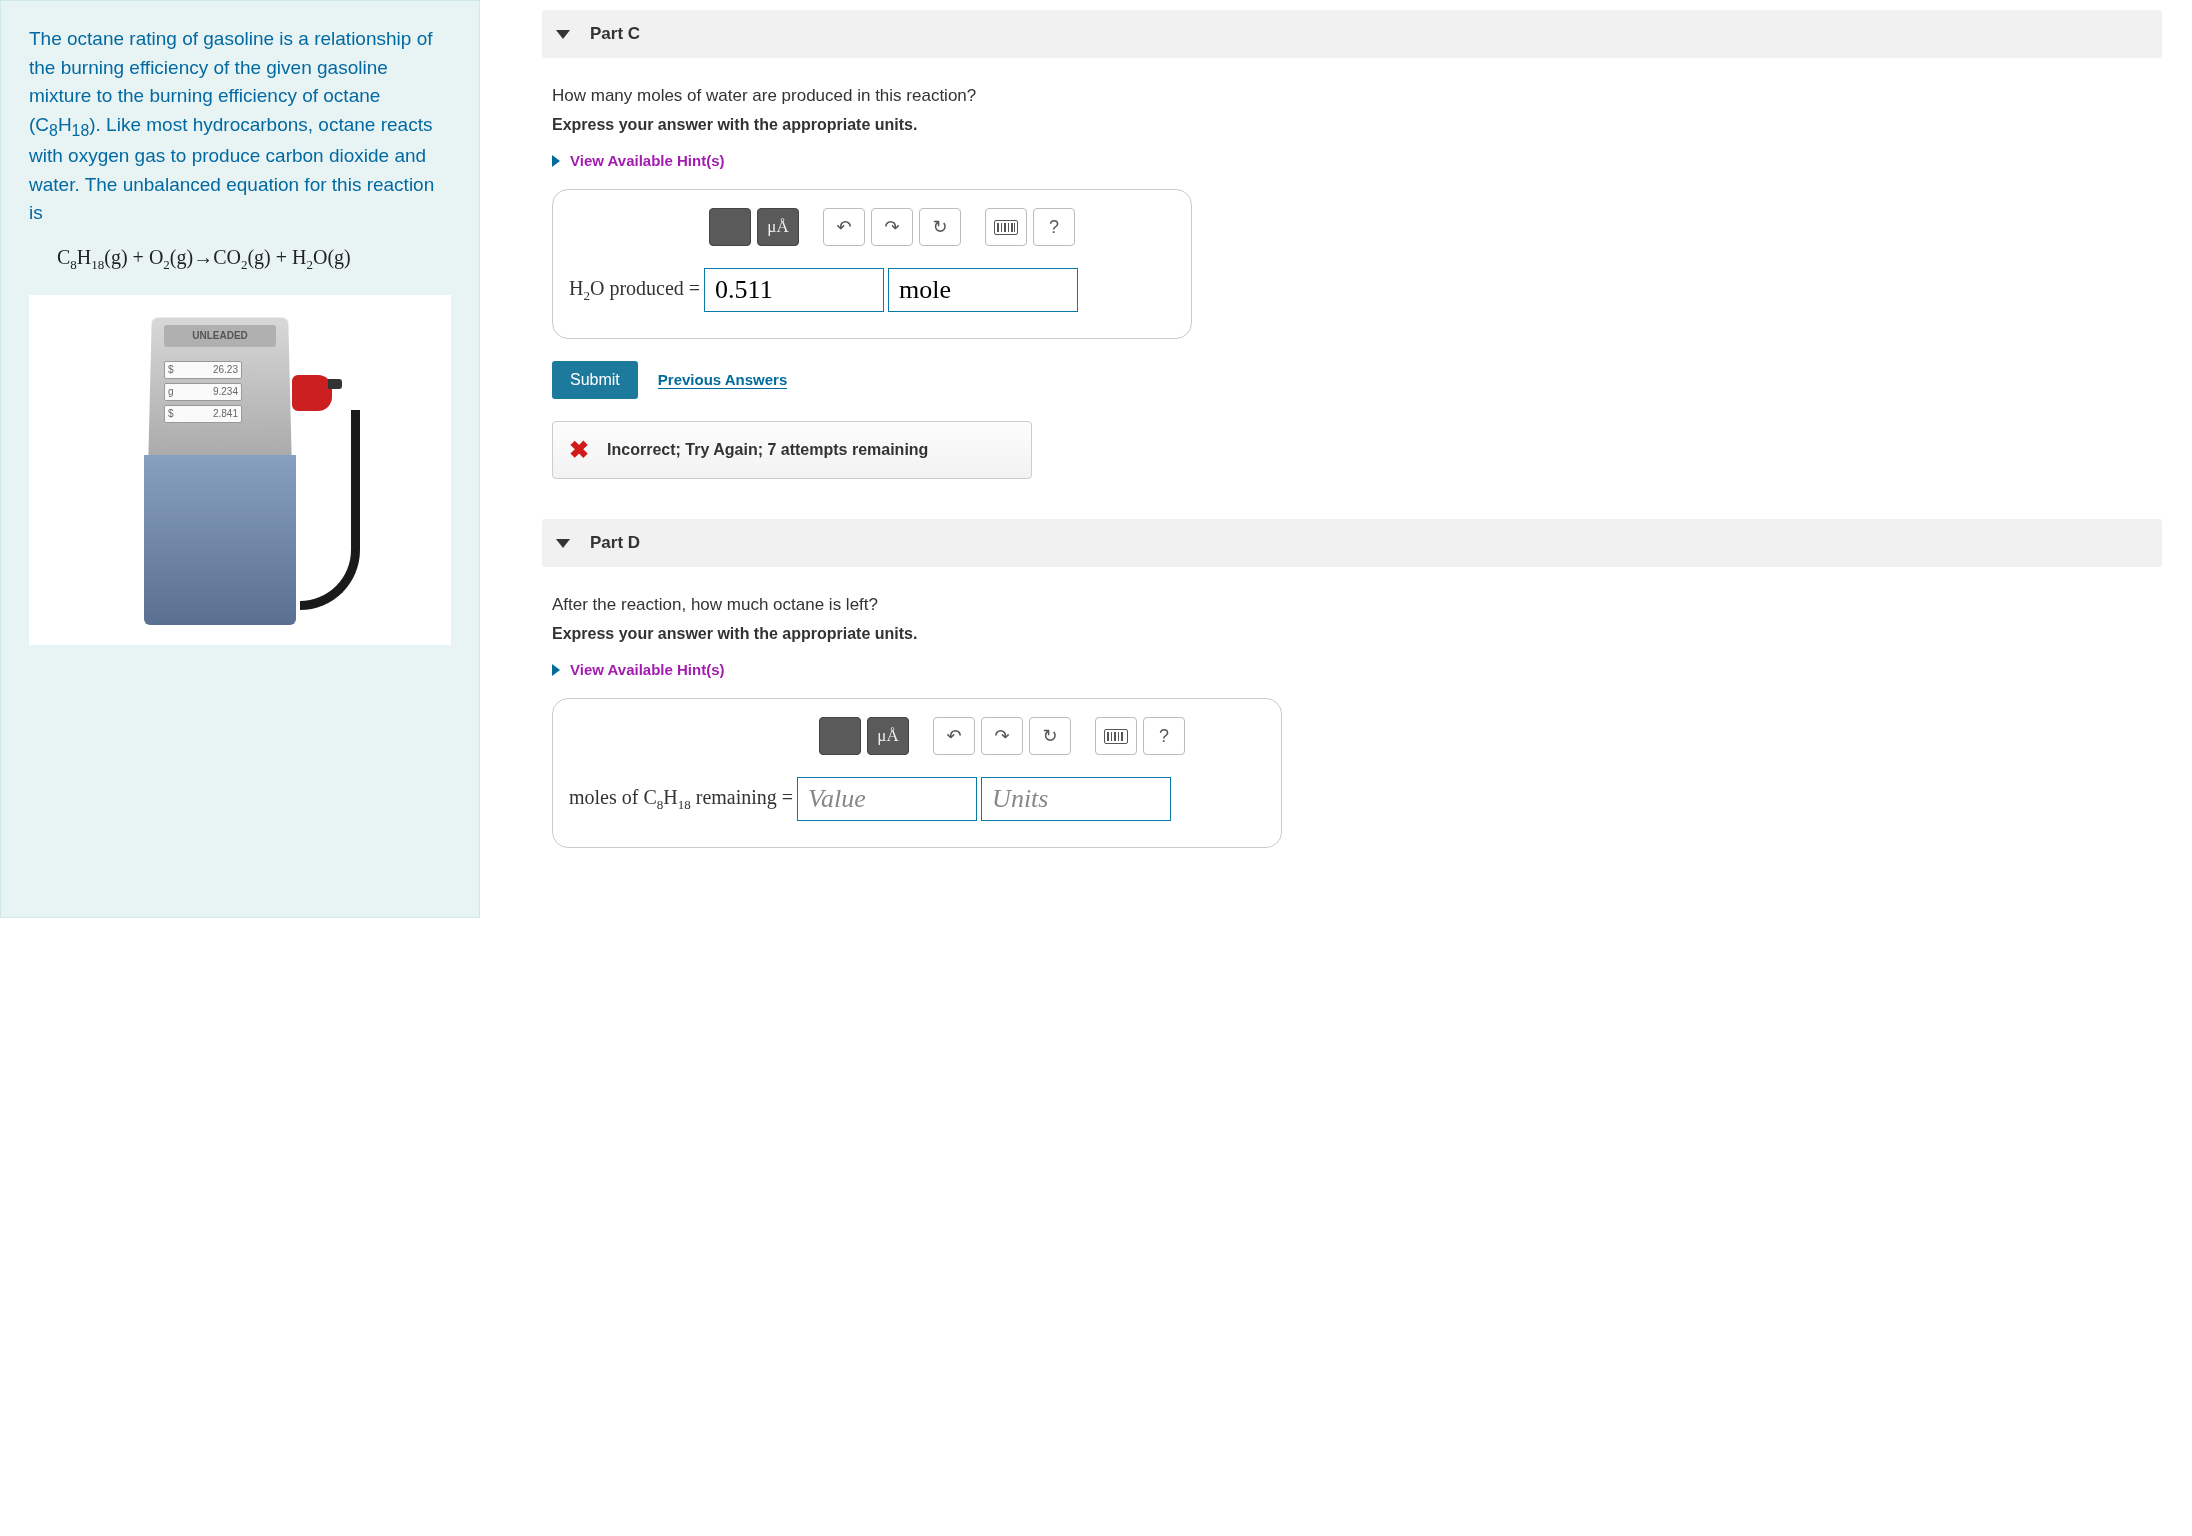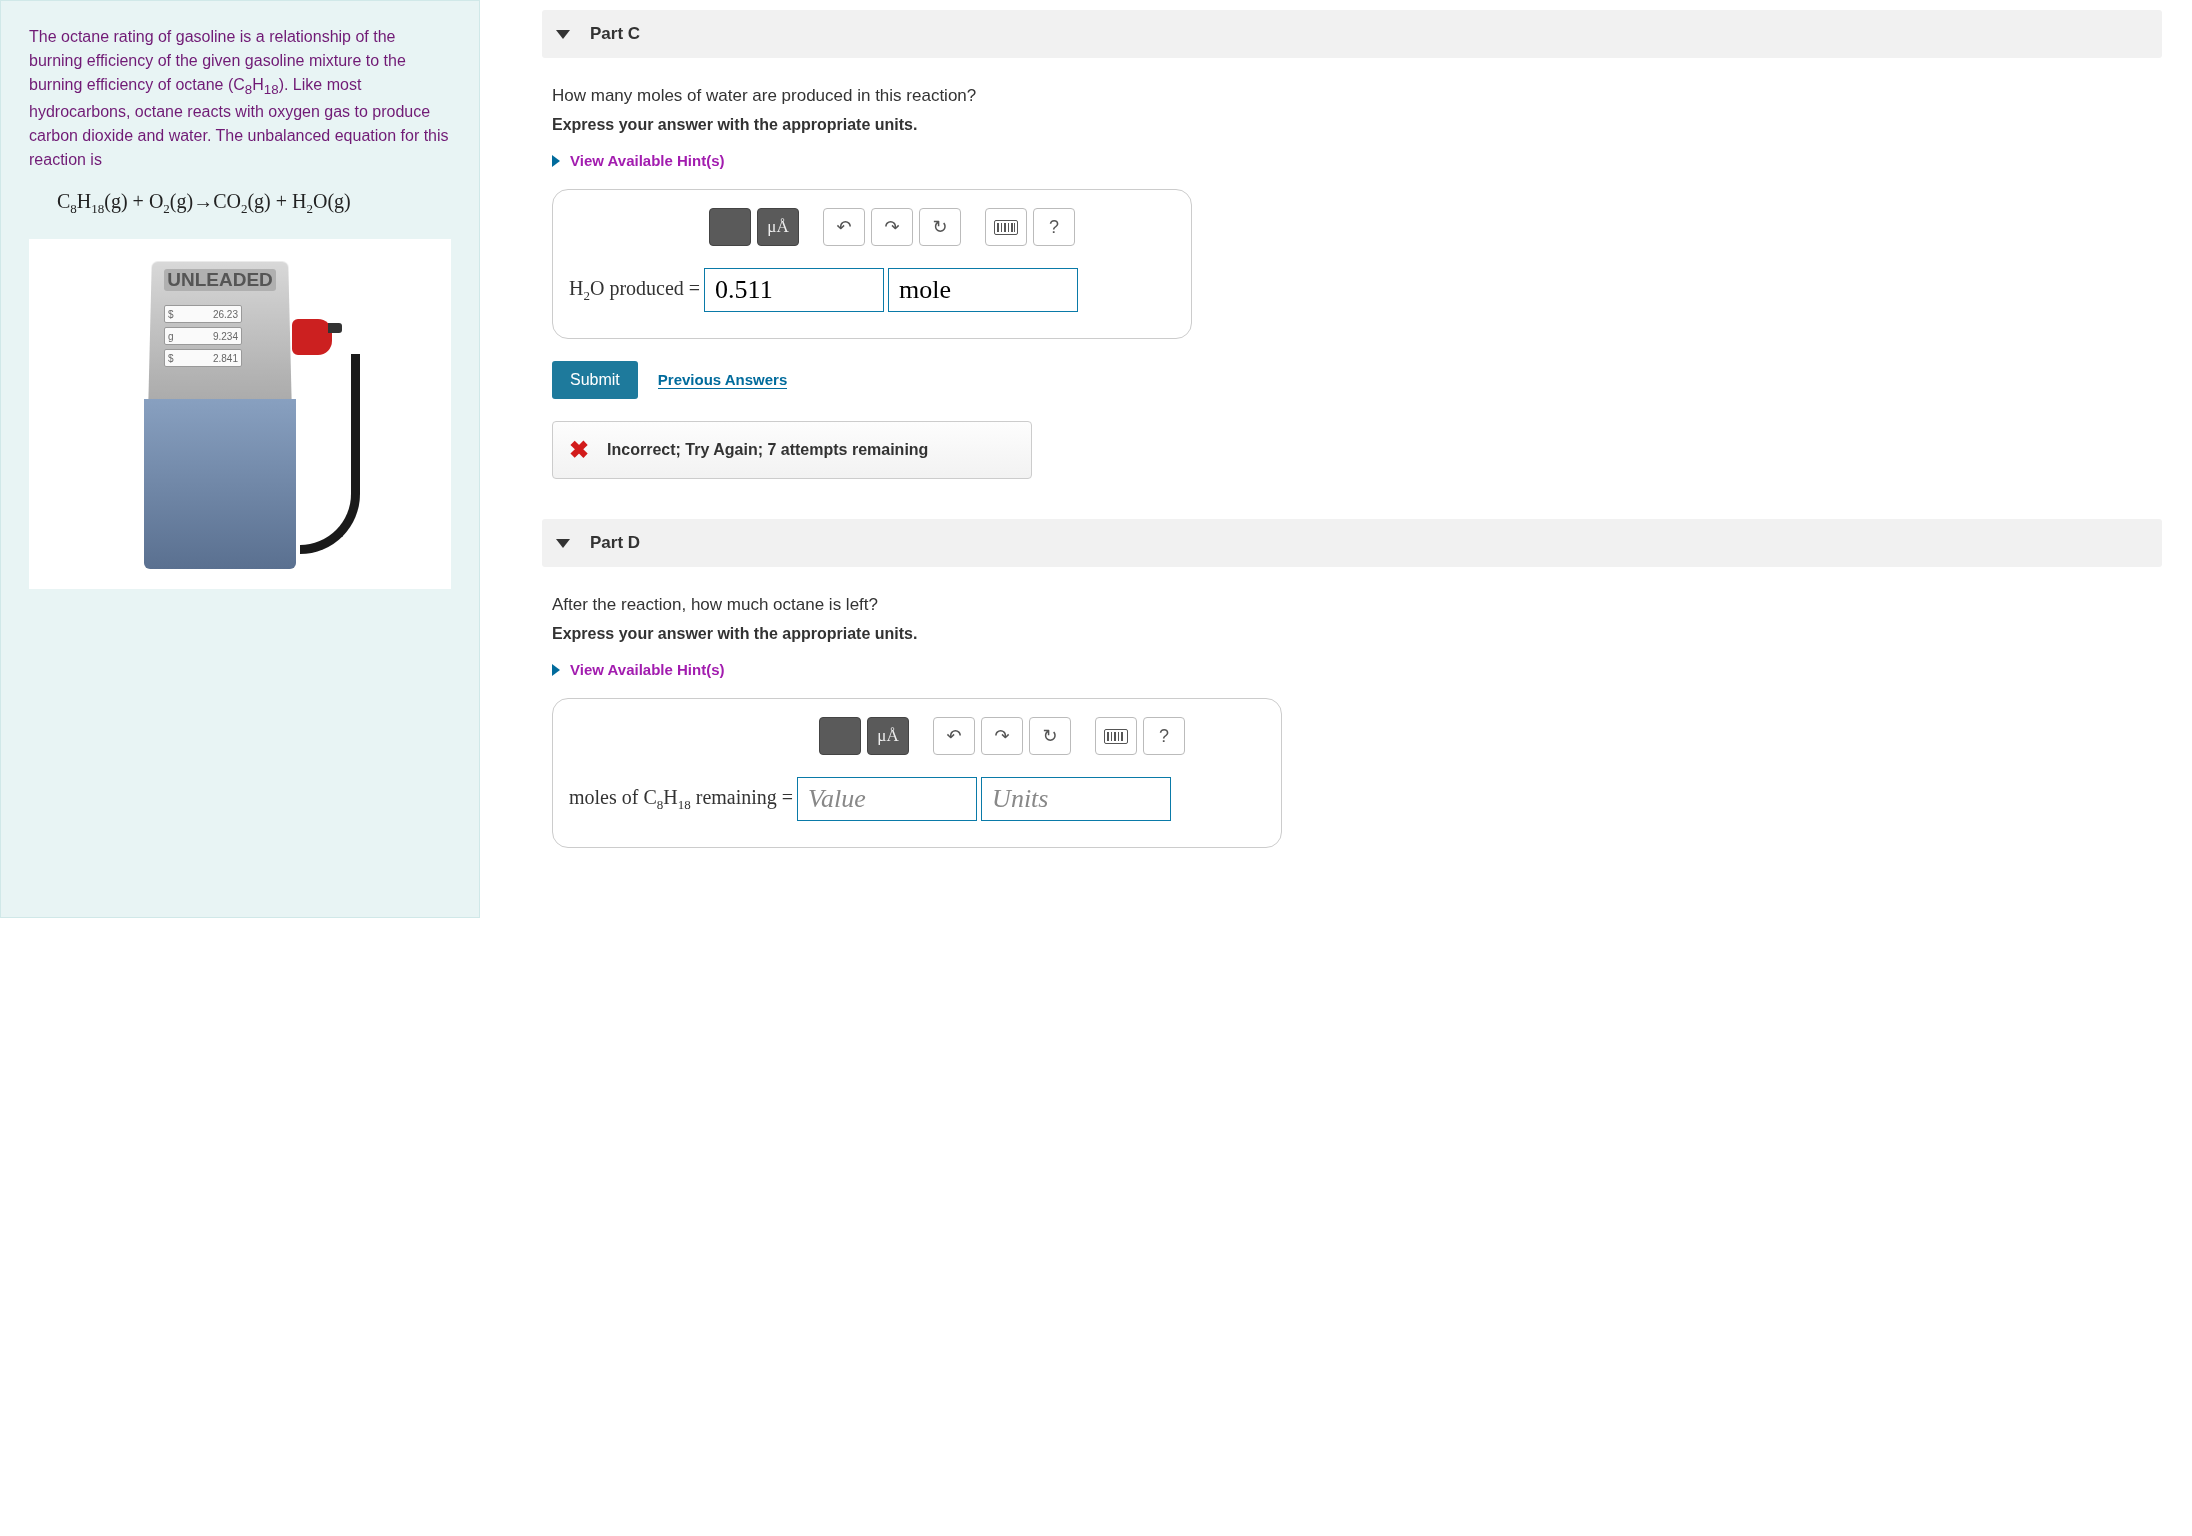--- a/index.html
+++ b/index.html
@@ -12,22 +12,22 @@
     color: #333;
   }
   .left-panel {
     width: 480px;
     background: #e8f4f4;
     padding: 24px 28px;
     flex-shrink: 0;
     border: 1px solid #d0e8e8;
   }
   .left-text {
-    color: #701a75;
-    font-size: 16px;
+    color: #0369a1;
+    font-size: 19px;
     line-height: 1.5;
   }
   .equation {
     font-family: 'Times New Roman', serif;
     font-size: 20px;
     margin: 18px 0 22px 28px;
     color: #222;
   }
   .equation sub { font-size: 13px; }
   .pump-box {
@@ -49,21 +49,21 @@
     border-radius: 6px 6px 0 0;
     transform: perspective(400px) rotateX(8deg);
   }
   .pump-label {
     position: absolute;
     top: 10px; left: 34px;
     width: 112px; height: 22px;
     background: #b0b0b0;
     color: #555;
     font-weight: bold;
-    font-size: 19px;
+    font-size: 10px;
     text-align: center;
     line-height: 22px;
     border-radius: 3px;
   }
   .pump-display {
     position: absolute;
     left: 34px;
     width: 78px; height: 18px;
     background: #fafafa;
     border: 1px solid #999;

